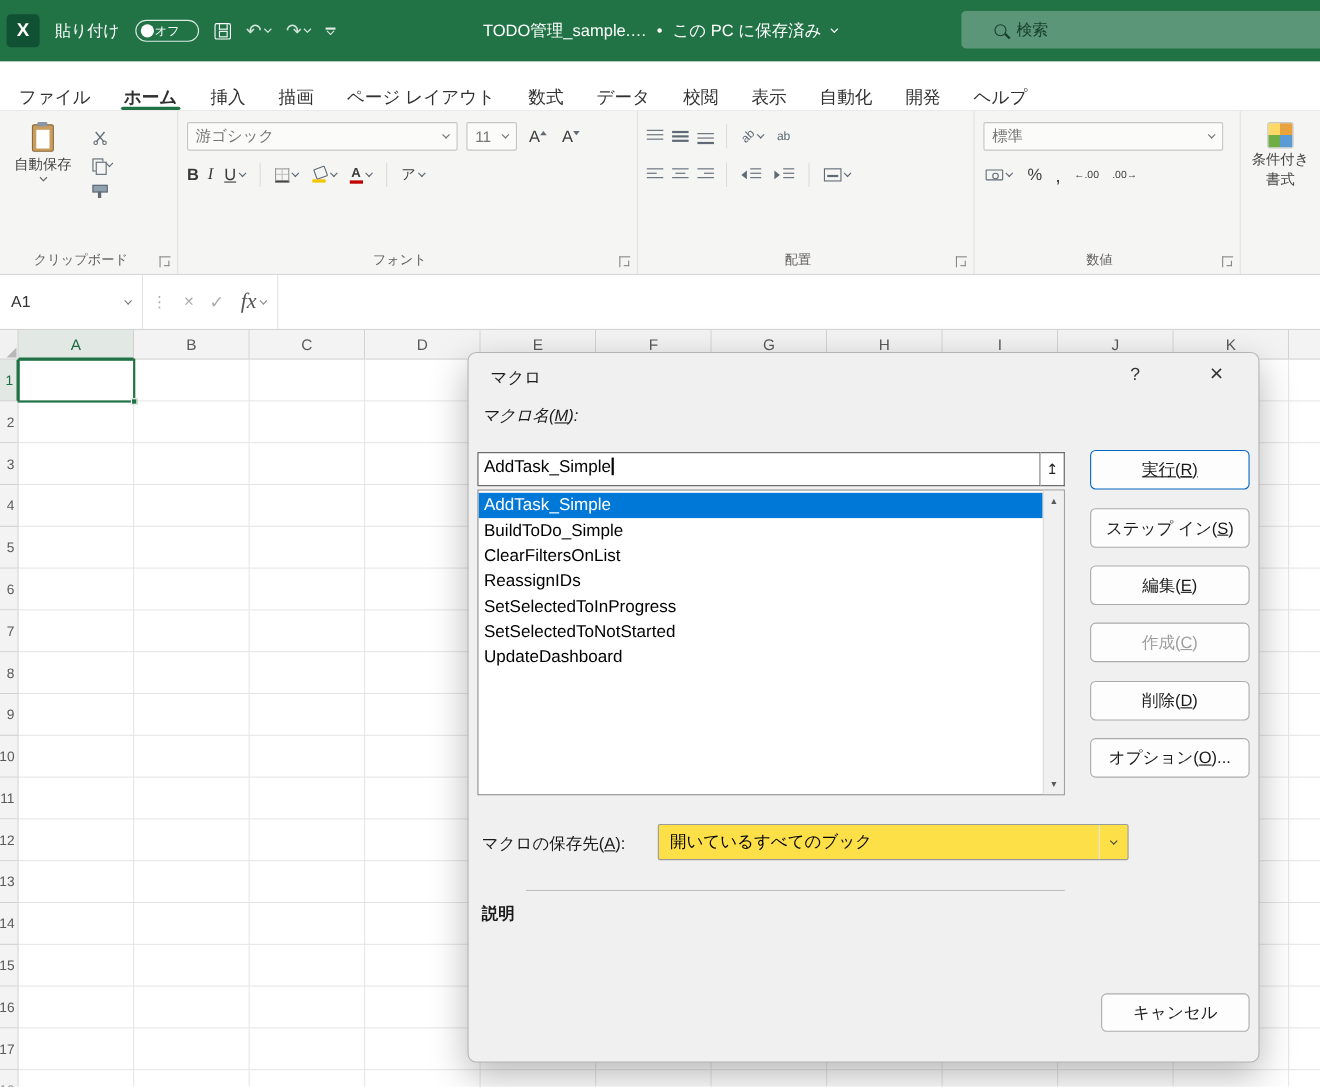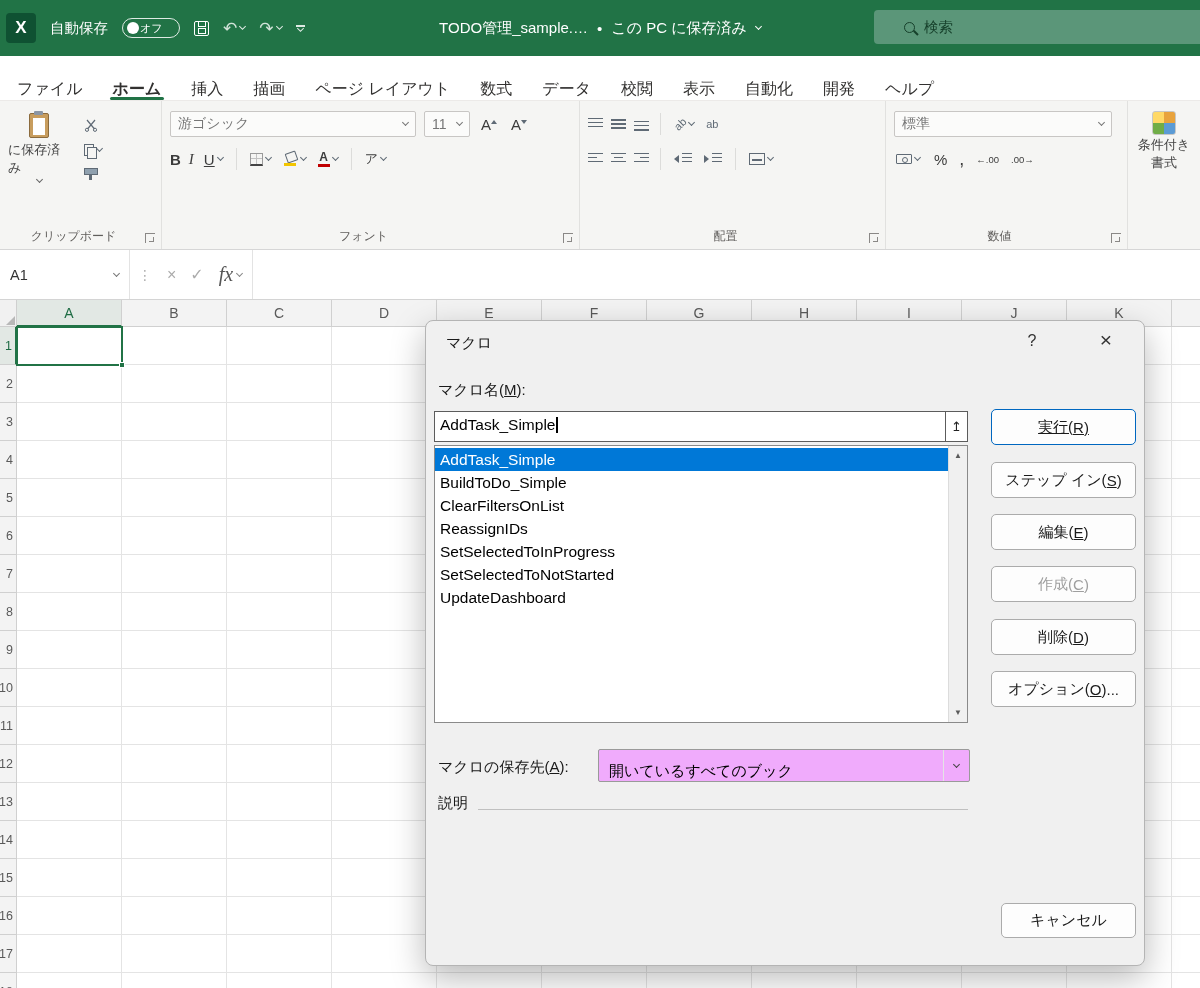--- a/index.html
+++ b/index.html
@@ -146,33 +146,33 @@
   .scroll-btn { position:absolute; left:0; right:0; height:19px; display:flex; align-items:center; justify-content:center; font-size:8px; color:#5a5a5a; }
   .scroll-btn.up { top:0; } .scroll-btn.down { bottom:0; }
   .dlg-btn { position:absolute; left:565px; width:145px; height:36px; border:1px solid #ababab; background:#fdfdfd; border-radius:5px; font-size:15px; color:#1a1a1a; display:flex; align-items:center; justify-content:center; white-space:nowrap; }
   .dlg-btn.run { top:88px; border:1.5px solid #0067c0;text-decoration:underline; }
   .dlg-btn.step { top:141px; }
   .dlg-btn.edit { top:193px; }
   .dlg-btn.create { top:245px; color:#9f9f9f; }
   .dlg-btn.del { top:298px; }
   .dlg-btn.opts { top:350px; }
   .dlg-btn.cancel { left:575px; top:582px; width:135px; height:35px; }
-  .store-combo { position:absolute; left:172px; top:428px; width:372px; height:33px; background:#f0abfc; border:1px solid #9a9a9a; border-radius:2px; display:flex; align-items:flex-end; }
+  .store-combo { position:absolute; left:172px; top:428px; width:428px; height:33px; background:#fde047; border:1px solid #9a9a9a; border-radius:2px; display:flex; align-items:center; }
   .store-text { flex:1; padding-left:10px; font-size:15px; color:#000; white-space:nowrap; overflow:hidden; }
   .combo-chev { width:26px; height:100%; display:flex; align-items:center; justify-content:center; border-left:1px solid #e4e4e4; color:#444; }
   .desc-line { position:absolute; left:52px; top:488px; width:490px; height:1px; background:#c0c0c0; }
   u { text-decoration:underline; }
 </style>
 </head>
 <body>
 
 <div class="titlebar">
   <div class="tb-left">
     <div class="excel-logo">X</div>
-    <span class="tb-txt">自動保存</span>
+    <span class="tb-txt">貼り付け</span>
     <span class="pill">
       <span class="knob"></span>
       <span class="state">オフ</span>
     </span>
     <span class="save-icon"></span>
     <span class="tb-ic-group">
       <span class="arrow-glyph">↶</span>
       <span class="chev sm"></span>
     </span>
     <span class="tb-ic-group">
@@ -210,21 +210,21 @@
   <div class="tab">開発</div>
   <div class="tab">ヘルプ</div>
 </div>
 
 <div class="ribbon">
 
   <div class="rgroup" style="width:162px">
     <div class="clip-wrap">
       <div class="paste-btn">
         <span class="clip-icon"></span>
-        <span class="paste-label">に保存済み</span>
+        <span class="paste-label">自動保存</span>
         <span class="chev sm" style="color:#666"></span>
       </div>
       <div class="mini-col">
         <span class="ic-btn">
           <svg width="14" height="14" viewBox="0 0 14 14">
             <path d="M3.5 11 L11 2 M3 2 L10.5 11" stroke="#5f6a75" stroke-width="1.2" fill="none"></path>
             <circle cx="3" cy="11.8" r="1.6" stroke="#5f6a75" fill="none"></circle>
             <circle cx="11" cy="11.8" r="1.6" stroke="#5f6a75" fill="none"></circle>
           </svg>
         </span>
@@ -439,21 +439,21 @@
   <div class="selbox">
     <span class="handle"></span>
   </div>
 </div>
 
 <div class="dialog">
   <div class="dlg-title">マクロ</div>
   <div class="dlg-help">?</div>
   <div class="dlg-close">×</div>
 
-  <div class="dlg-label" style="left:12px; top:60px;">マクロ名(<u>M</u>):</div>
+  <div class="dlg-label" style="left:12px; top:48px;font-style:italic;">マクロ名(<u>M</u>):</div>
 
   <div class="input-row">
     <div class="macro-input">
       <span>AddTask_Simple</span><span class="caret"></span>
     </div>
     <div class="up-btn">↥</div>
   </div>
 
   <div class="listbox">
     <div class="list-items">
@@ -479,17 +479,17 @@
   <div class="dlg-btn opts">オプション(<u>O</u>)...</div>
 
   <div class="dlg-label" style="left:12px; top:437px;">マクロの保存先(<u>A</u>):</div>
   <div class="store-combo">
     <span class="store-text">開いているすべてのブック</span>
     <span class="combo-chev">
         <span class="chev sm"></span>
       </span>
   </div>
 
-  <div class="dlg-label" style="left:12px; top:473px;">説明</div>
+  <div class="dlg-label" style="left:12px; top:500px;font-weight:bold;">説明</div>
   <div class="desc-line"></div>
 
   <div class="dlg-btn cancel">キャンセル</div>
 </div>
 
 </body></html>

